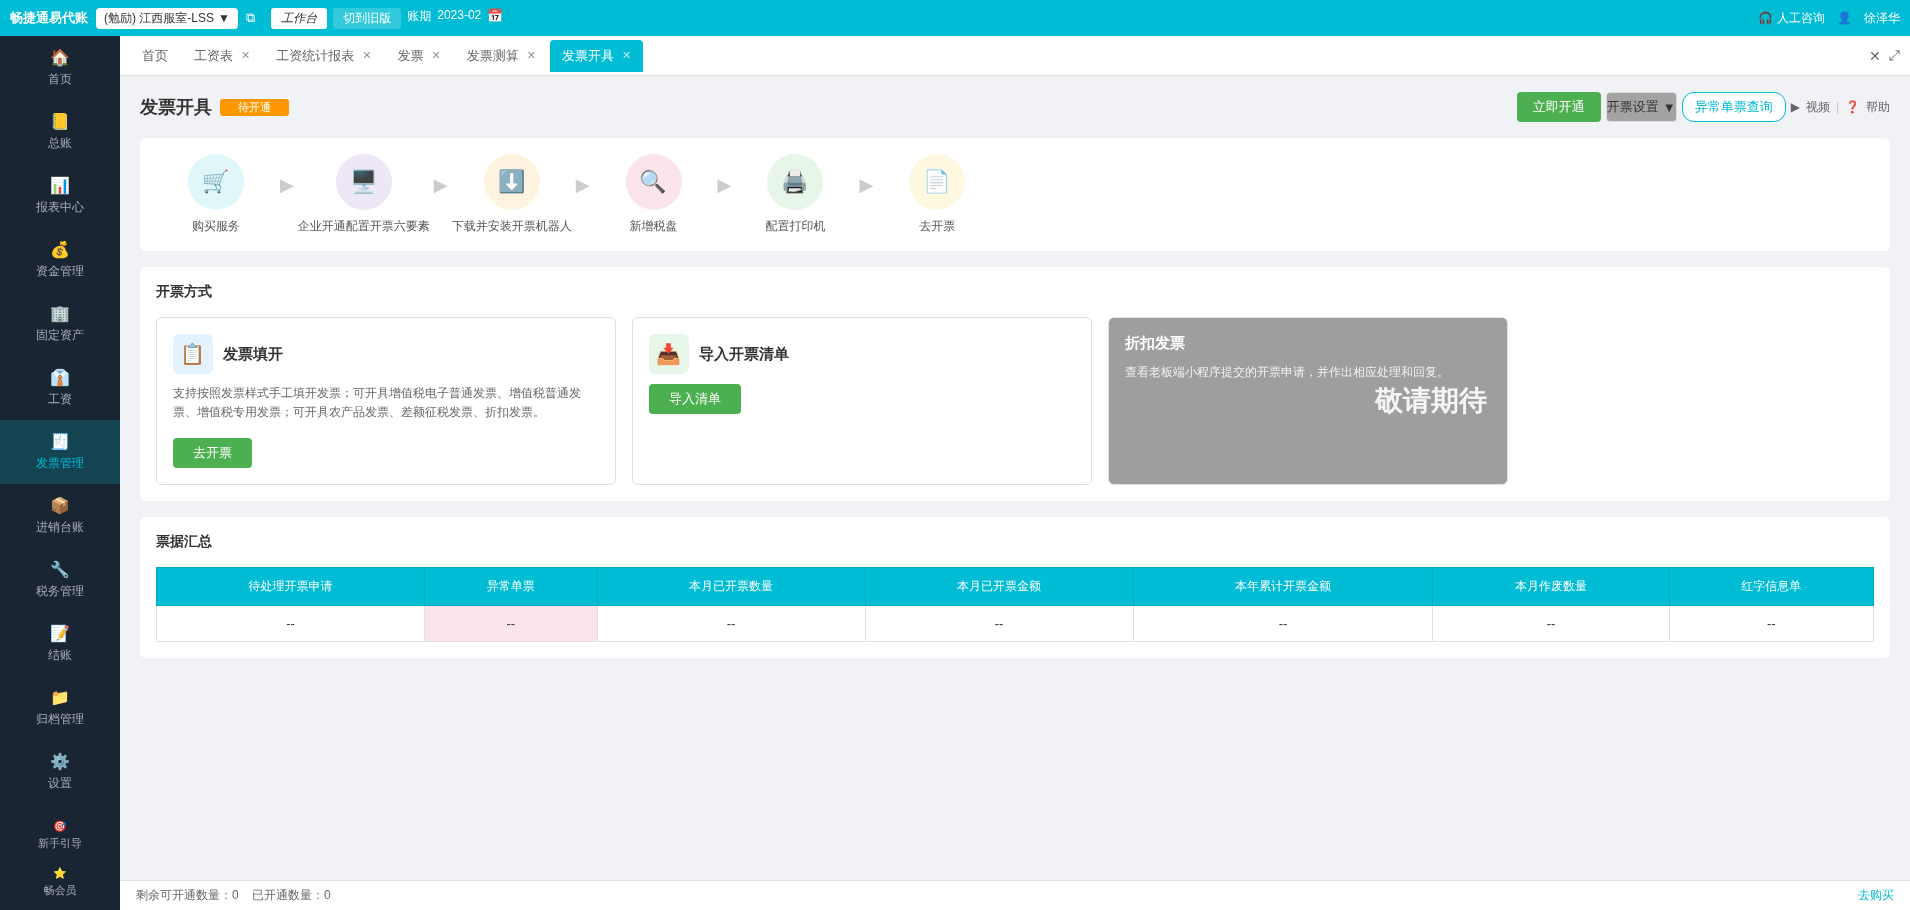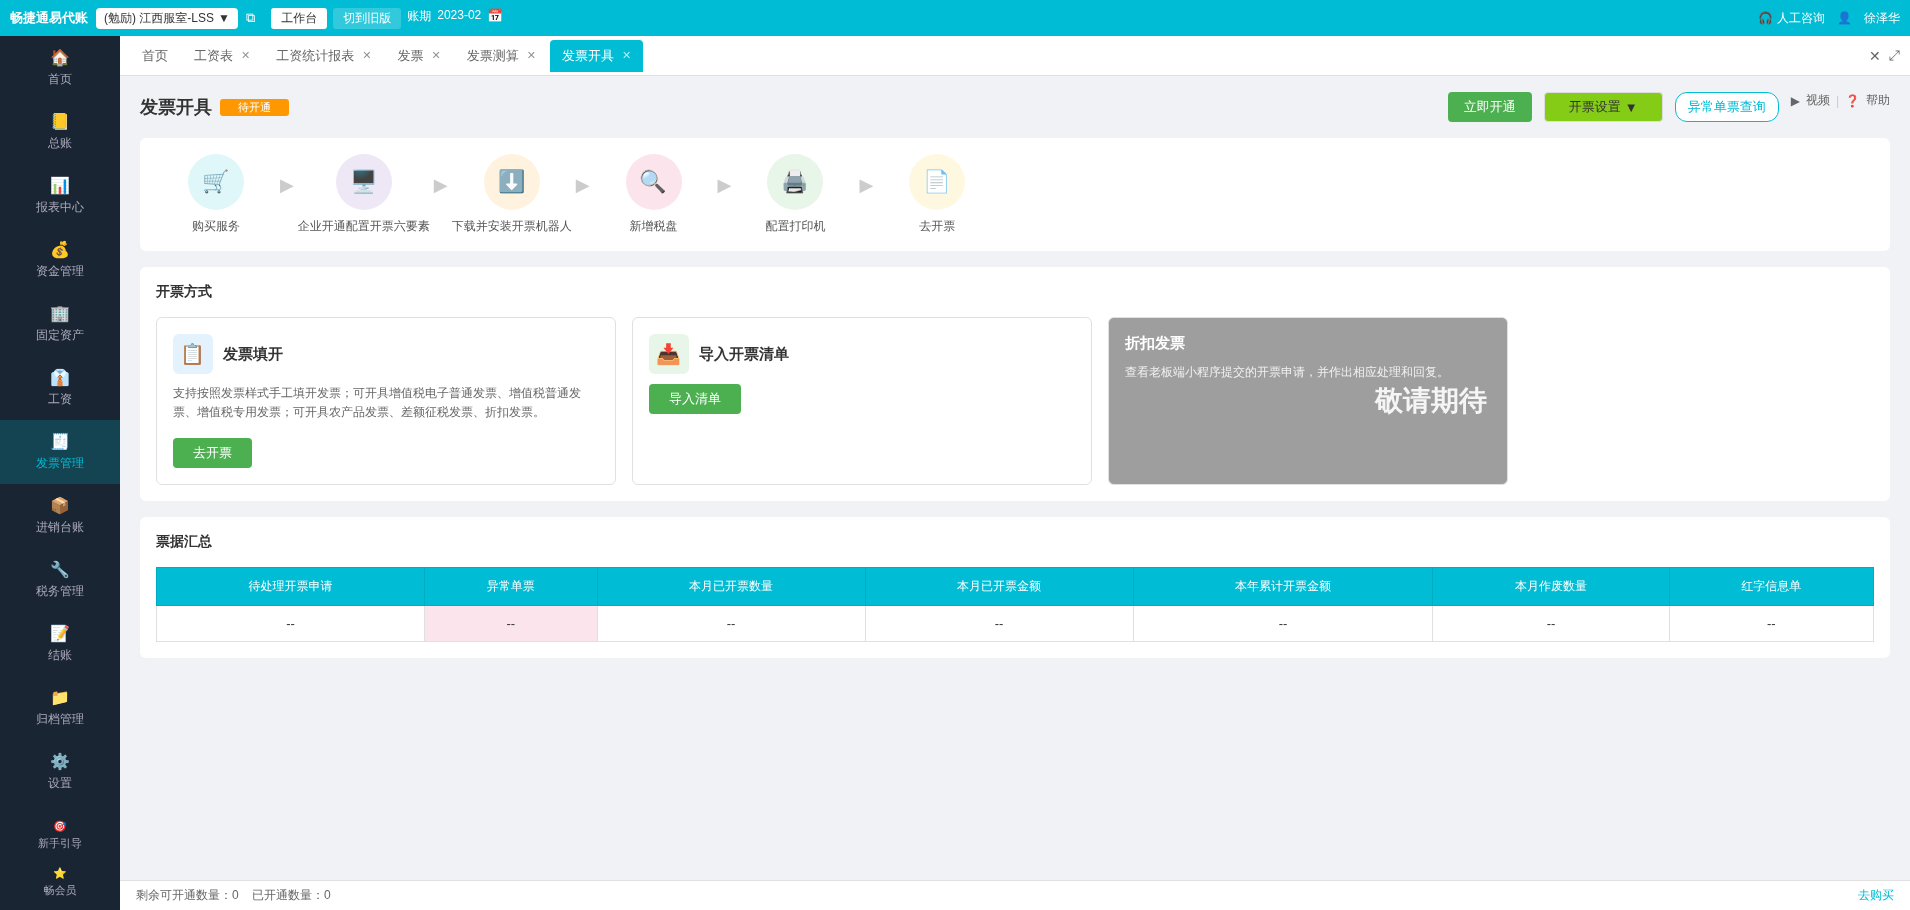--- a/index.html
+++ b/index.html
@@ -4,21 +4,21 @@
   <style>
     * { box-sizing: border-box; margin: 0; padding: 0; }
     body { font-family: "Microsoft YaHei", "PingFang SC", sans-serif; font-size: 13px; background: #f5f5f5; color: #333; display: flex; flex-direction: column; height: 910px; overflow: hidden; }
 
     
     .top-bar { height: 36px; background: #00bcd4; display: flex; align-items: center; padding: 0 10px; gap: 8px; flex-shrink: 0; }
     .top-bar-logo { color: white; font-size: 13px; font-weight: bold; }
     .top-bar-company { background: white; border-radius: 4px; padding: 2px 8px; font-size: 12px; color: #333; display: flex; align-items: center; gap: 4px; }
     .top-bar-btns { display: flex; gap: 6px; margin-left: 8px; }
     .top-bar-btn { background: rgba(255,255,255,0.2); color: white; border: none; border-radius: 3px; padding: 2px 10px; font-size: 12px; cursor: pointer; }
-    .top-bar-btn.active { background: white; color: #333; }
+    .top-bar-btn.active { background: white; color: #333; font-style: italic; }
     .top-bar-right { margin-left: auto; display: flex; align-items: center; gap: 12px; color: white; font-size: 12px; }
 
     
     .main-layout { display: flex; flex: 1; overflow: hidden; }
 
     
     .sidebar { width: 120px; background: #1a2533; display: flex; flex-direction: column; flex-shrink: 0; }
     .sidebar-item { display: flex; flex-direction: column; align-items: center; padding: 12px 0; cursor: pointer; color: #aab; font-size: 12px; gap: 4px; }
     .sidebar-item.active { background: rgba(0,188,212,0.2); color: #00bcd4; }
     .sidebar-icon { font-size: 16px; }
@@ -37,23 +37,23 @@
     .tab-right-btn { background: none; border: none; cursor: pointer; font-size: 14px; color: #666; }
 
     
     .page-content { flex: 1; overflow-y: auto; padding: 16px 20px; }
 
     
     .page-header { display: flex; align-items: center; justify-content: space-between; margin-bottom: 16px; }
     .page-title-group { display: flex; align-items: center; gap: 8px; }
     .page-title { font-size: 18px; font-weight: bold; color: #333; }
     .badge-pending { background: #ff9800; color: white; font-size: 11px; padding: 1px 18px; border-radius: 3px; }
-    .page-header-actions { display: flex; align-items: flex-start; gap: 12px; }
+    .page-header-actions { display: flex; align-items: center; gap: 5px; }
     .btn-primary { background: #4caf50; color: white; border: none; padding: 6px 16px; border-radius: 4px; cursor: pointer; font-size: 13px; }
-    .btn-outline { background: #84cc16; color: #333; border: 1px solid #ddd; padding: 5px 24px; border-radius: 4px; cursor: pointer; font-size: 13px; display: flex; align-items: center; gap: 4px; }
+    .btn-outline { background: #a3a3a3; color: #333; border: 1px solid #ddd; padding: 5px 0; border-radius: 4px; cursor: pointer; font-size: 13px; display: flex; align-items: center; gap: 4px; }
     .btn-query { background: white; color: #00bcd4; border: 1px solid #00bcd4; padding: 5px 12px; border-radius: 12px; cursor: pointer; font-size: 13px; }
     .help-group { display: flex; align-items: center; gap: 6px; font-size: 12px; color: #666; }
 
     
     .section { background: white; border-radius: 6px; padding: 16px; margin-bottom: 16px; }
     .section-title { font-size: 14px; font-weight: bold; color: #333; margin-bottom: 16px; }
 
     
     .process-flow { display: flex; align-items: center; gap: 0; overflow-x: auto; }
     .process-step { display: flex; flex-direction: column; align-items: center; gap: 8px; min-width: 120px; }

